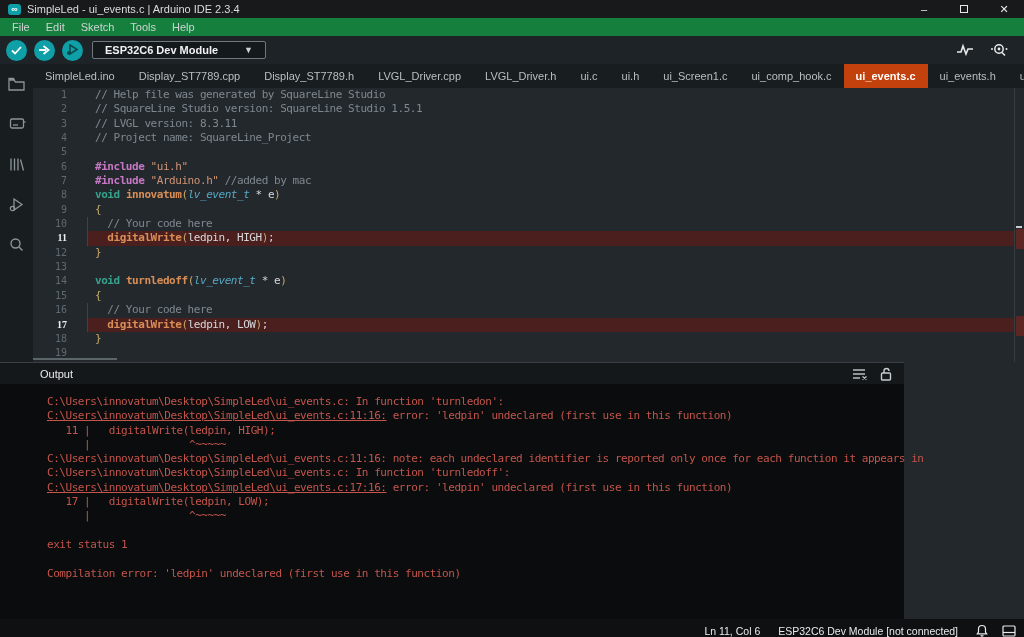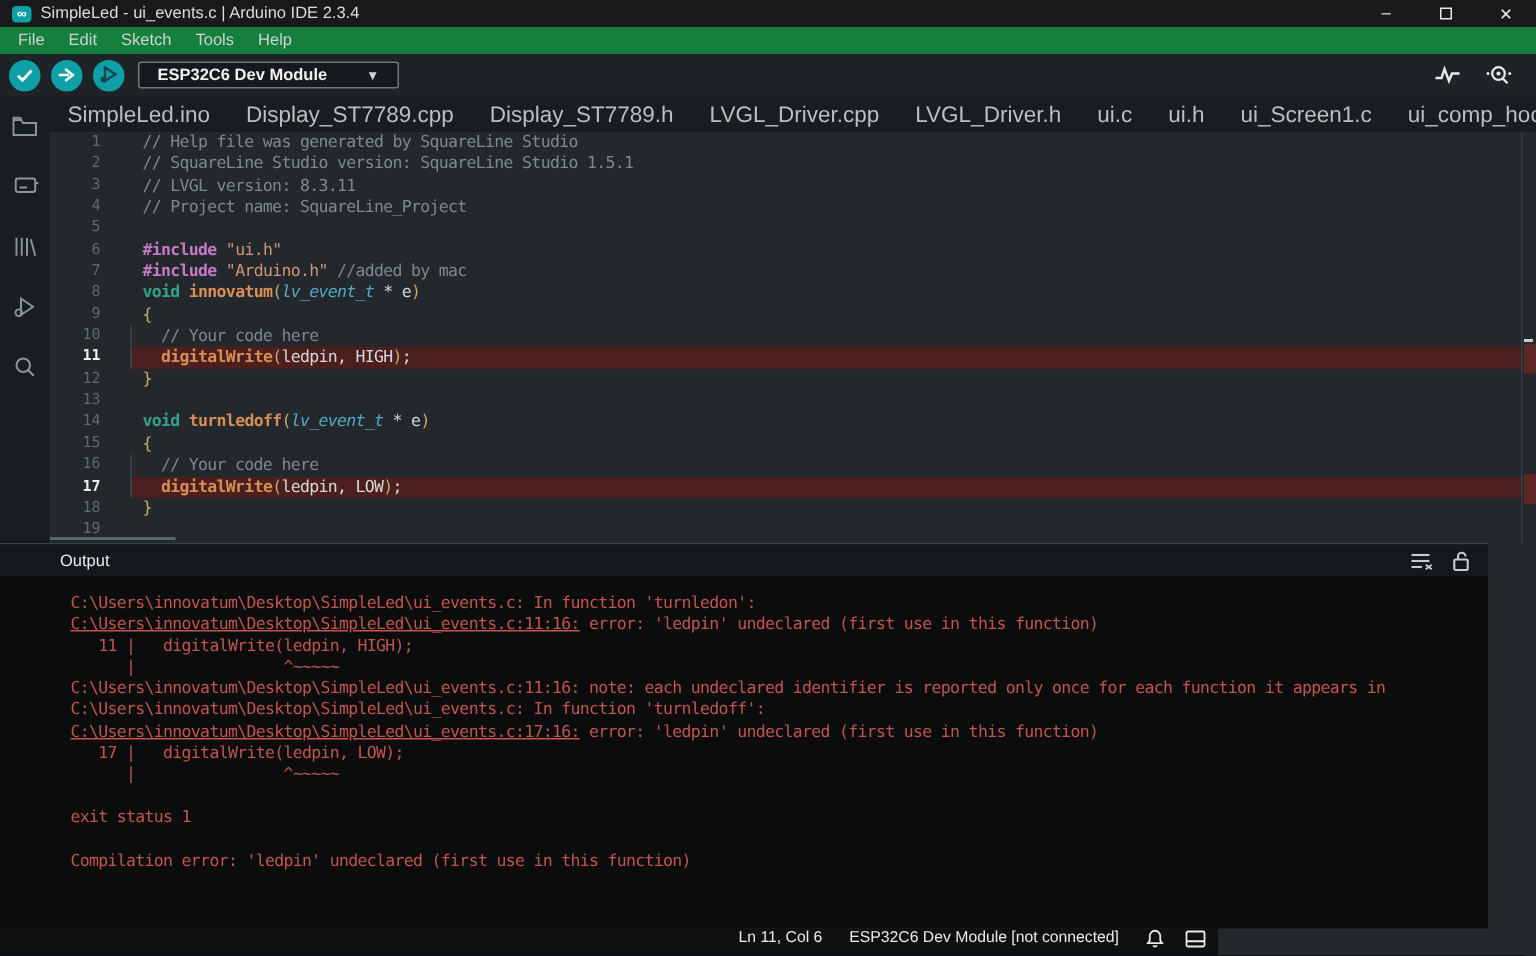--- a/index.html
+++ b/index.html
@@ -33,57 +33,57 @@
     background:#14191c; display:flex; align-items:center; border-radius:2px; }
   .board-select .label { color:#f2f2f2; font-size:11px; font-weight:bold; padding-left:12px; }
   .board-select .caret { margin-left:auto; padding-right:12px; color:#cfd2d4; font-size:9px; }
   .toolbar-right { margin-left:auto; display:flex; align-items:center; gap:16px; padding-right:14px; }
   
   .workspace { position:absolute; top:64px; left:0; width:1024px; height:298px; background:#23282d; }
   .side-rail { position:absolute; top:0; left:0; width:33px; height:298px; background:#181d20; }
   .rail-icon { width:33px; height:40px; display:flex; align-items:center; justify-content:center; }
   .tabbar { position:absolute; top:0; left:33px; width:991px; height:24px; background:#181d20;
     display:flex; align-items:stretch; }
-  .tab { display:flex; align-items:center; padding:0 12px; color:#b9bfc2; font-size:15px; white-space:nowrap;text-align:right; }
+  .tab { display:flex; align-items:center; padding:0 12px; color:#b9bfc2; font-size:11px; white-space:nowrap;text-align:right; }
   .tab.active { background:#c2410c; color:#ffffff; font-weight:bold; }
   
   .editor { position:absolute; top:24px; left:33px; width:991px; height:274px;
     background:#23282d; font-family:"DejaVu Sans Mono", monospace; overflow:hidden; }
   .code-row { display:flex; height:14.35px; line-height:14.35px; }
   .gutter { flex:0 0 54px; text-align:right; padding-right:20px; color:#5f6a70; font-size:10px; }
-  .gutter.hot { color:#eceeef; font-weight:bold; }
+  .gutter.hot { color:#eceeef; font-weight:bold;font-family:Liberation Serif, serif; }
   .code { position:relative; flex:1 1 auto; padding-left:8px; margin-right:10px;
     font-size:11px; letter-spacing:-0.45px; color:#d6d9db; white-space:pre; }
   .code-row.hl .code { background:#4b1f1d; }
   .guide-line { position:absolute; left:0; top:0; bottom:0; width:1px; background:#3d4449; }
   .tok-com { color:#7f888f; }
   .tok-pre { color:#c678c4; font-weight:bold; }
   .tok-str { color:#cf9475; }
   .tok-kw  { color:#36a28c; font-weight:bold; }
   .tok-fn  { color:#d98e56; font-weight:bold; }
   .tok-typ { color:#56aac6;font-style:italic; }
   .tok-gold{ color:#c9a96a; }
   .tok-pln { color:#d6d9db; }
   .ruler { position:absolute; top:0; right:0; width:10px; height:274px; border-left:1px solid #363d42; }
   .ruler-mark { position:absolute; left:1px; right:0; background:#5c2622; }
   .ruler-cursor { position:absolute; left:1px; width:6px; height:2px; background:#c9ccce; }
   .hscroll-thumb { position:absolute; left:0; bottom:2px; width:84px; height:2px; background:#70797f; opacity:.75; }
   
-  .output-panel { position:absolute; top:362px; left:0; width:992px; height:257px;
+  .output-panel { position:absolute; top:362px; left:0; width:904px; height:257px;
     background:#0b0c0d; border-top:1px solid #3a4045; }
   .output-header { height:21px; background:#15181b; display:flex; align-items:center; }
   .output-title { color:#e8eaeb; font-size:11px; padding-left:40px; }
   .output-actions { margin-left:auto; display:flex; align-items:center; gap:12px; padding-right:12px; }
   .output-body { padding:11px 0 0 47px; font-family:"DejaVu Sans Mono", monospace;
     font-size:11px; letter-spacing:-0.45px; line-height:14.3px; color:#c3554c; white-space:pre; }
   .out-line { height:14.3px; }
   .lnk { text-decoration:underline; }
   
-  .statusbar { position:absolute; top:619px; left:0; width:812px; height:18px; background:#0e1012;
-    display:flex; align-items:flex-start; justify-content:flex-end; gap:18px; padding-right:8px;
+  .statusbar { position:absolute; top:619px; left:0; width:1024px; height:18px; background:#0e1012;
+    display:flex; align-items:flex-end; justify-content:flex-end; gap:18px; padding-right:8px;
     color:#e9eaeb; font-size:10.5px; }
   .statusbar .sb-icons { display:flex; align-items:center; gap:14px; }
 </style>
 </head>
 <body>
 
 <div class="window">
 
   <div class="titlebar">
     <div class="app-logo">∞</div>

